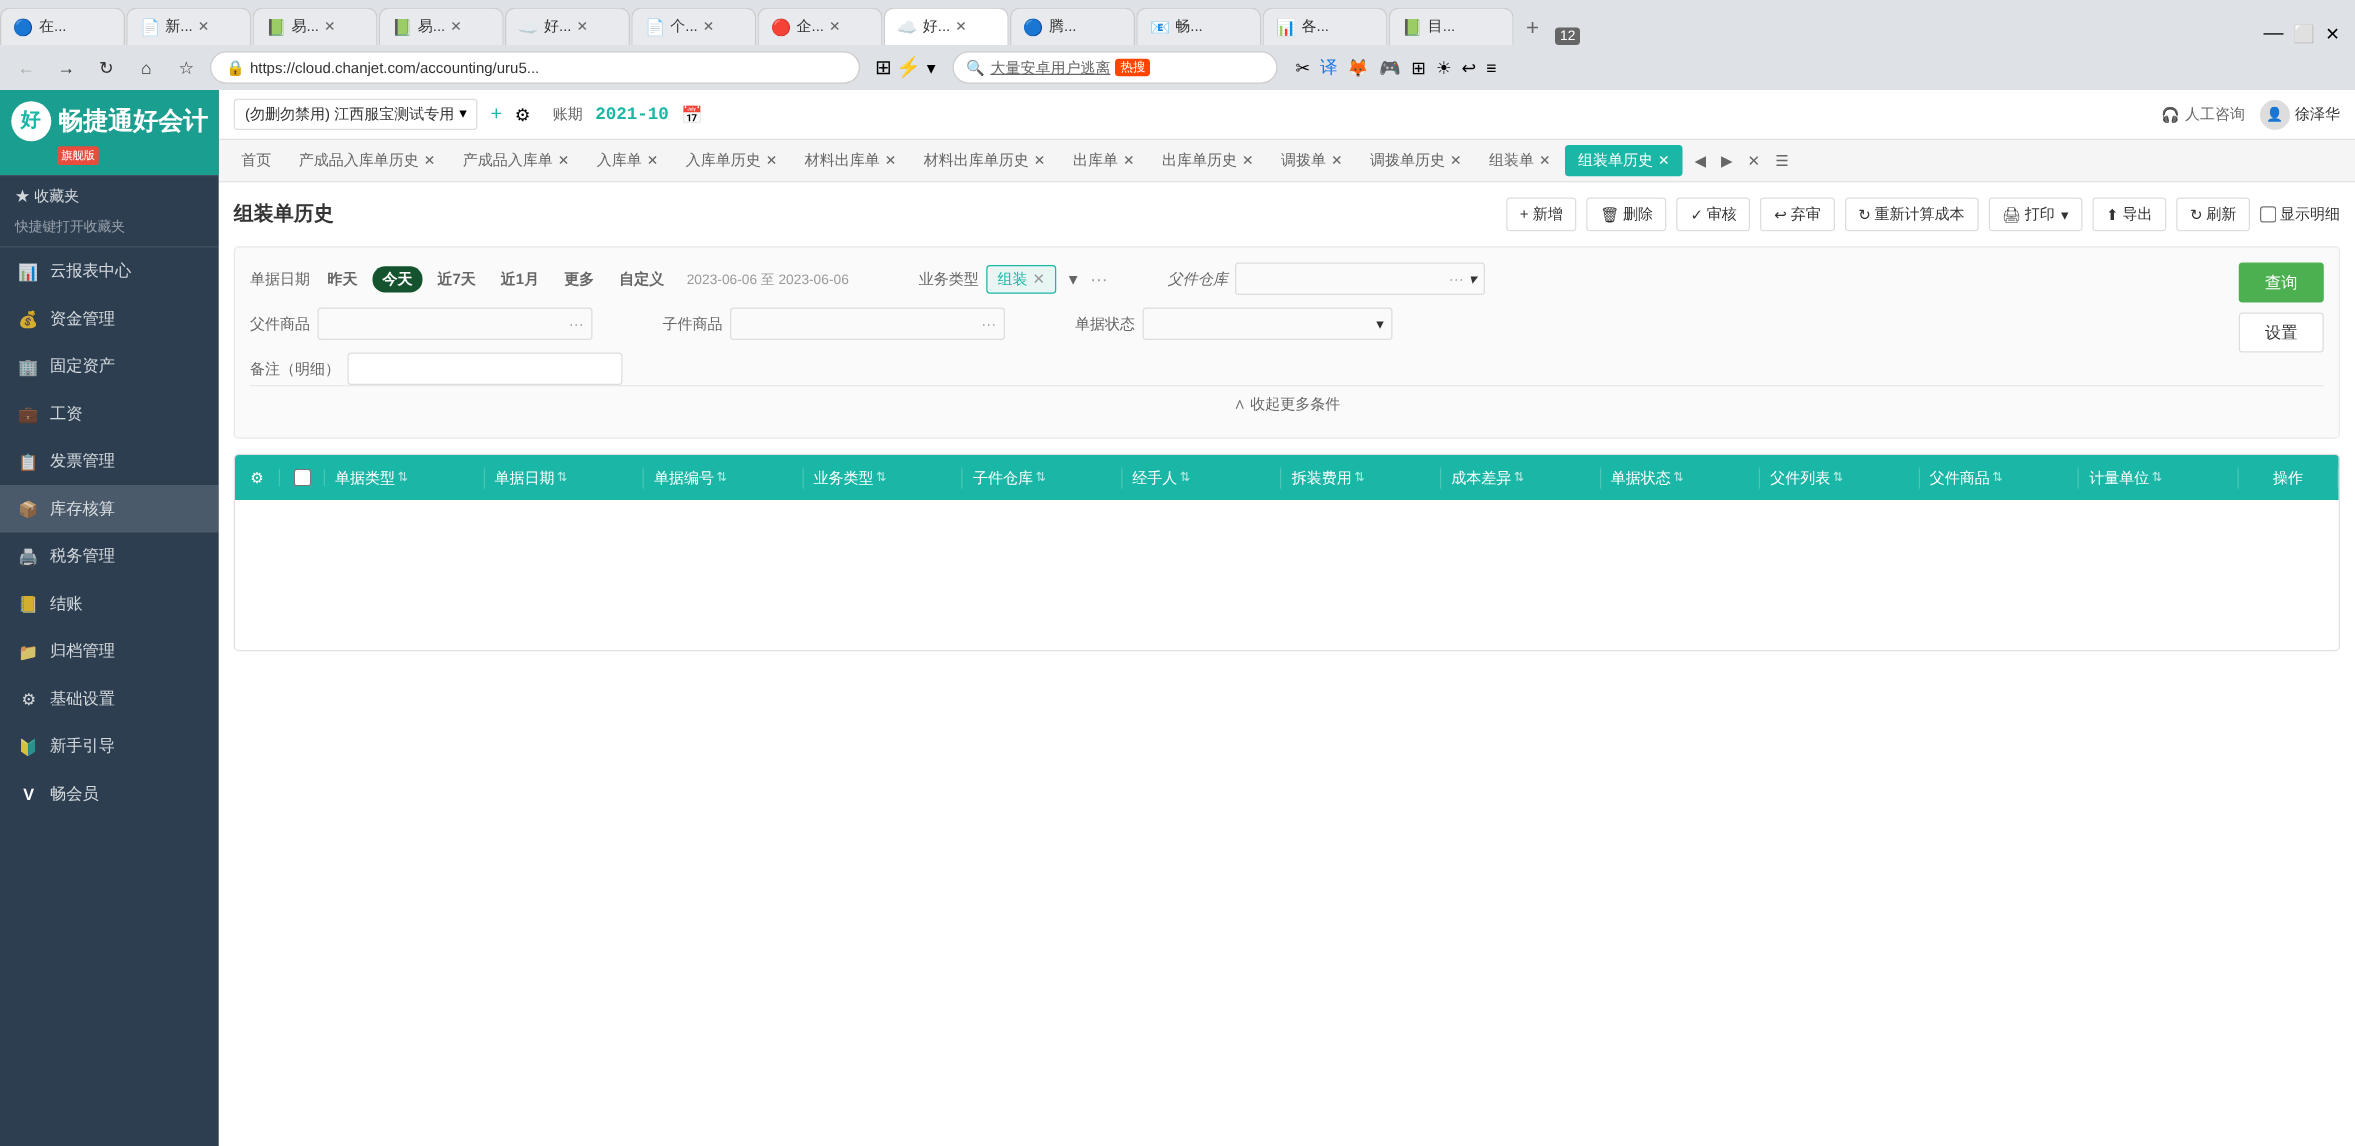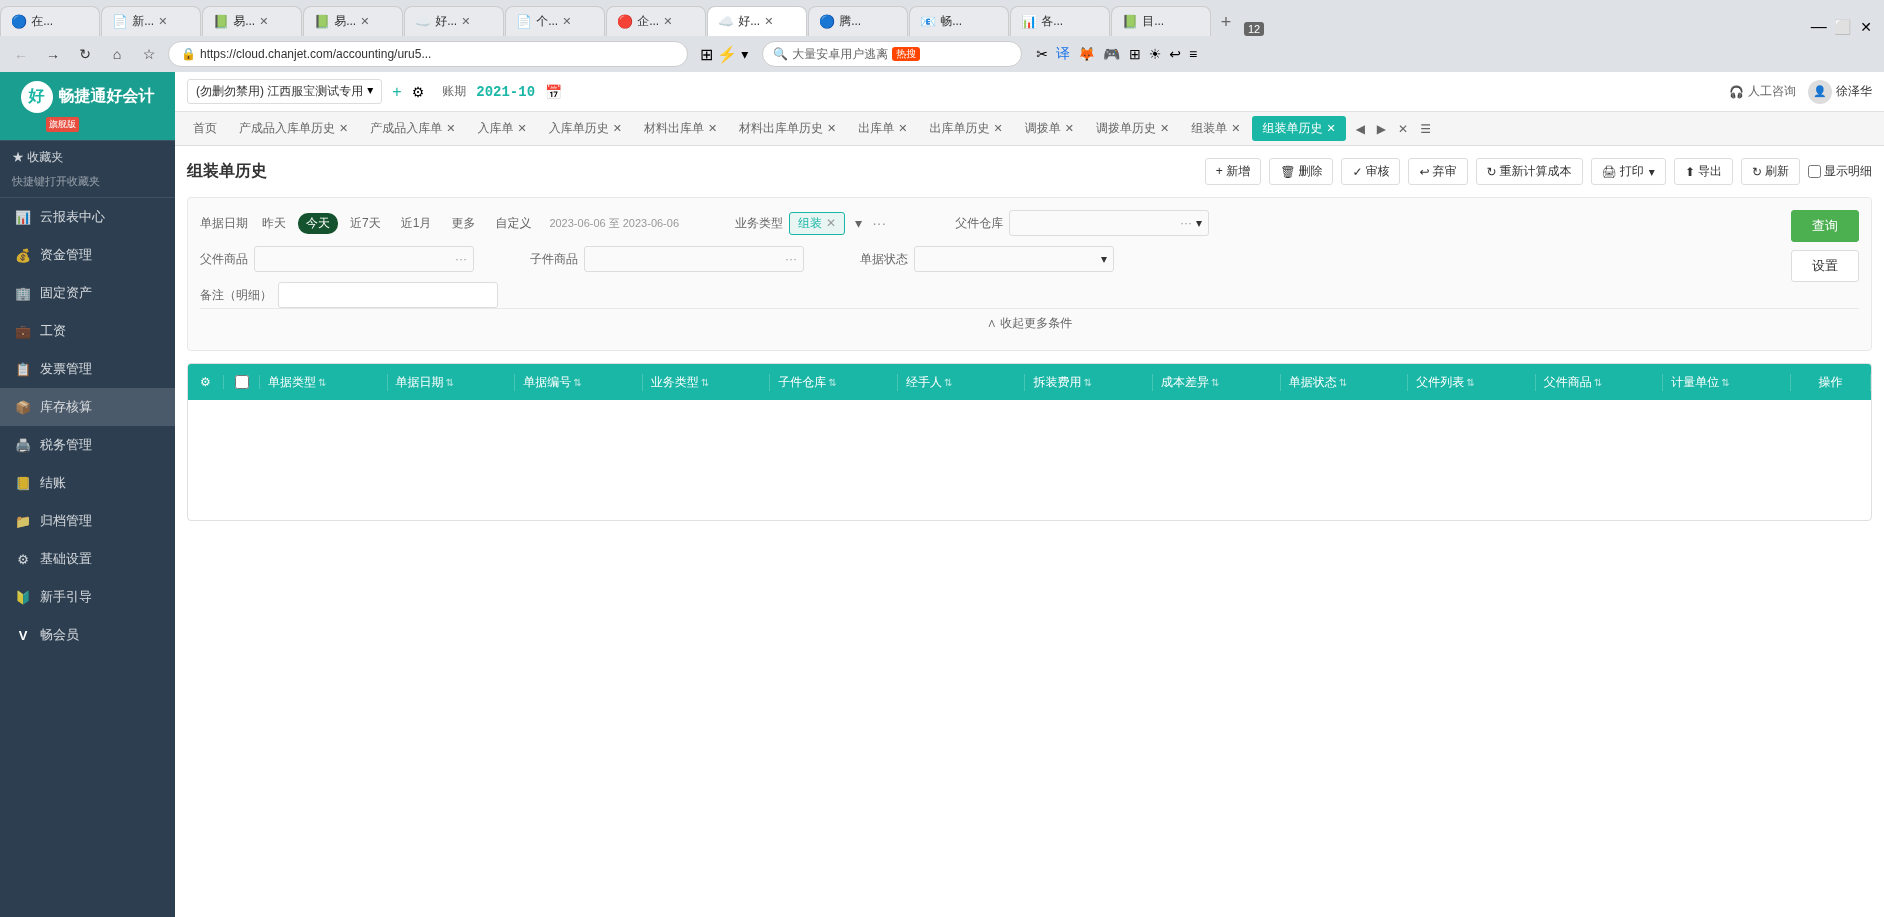--- a/index.html
+++ b/index.html
@@ -21,21 +21,21 @@
     .address-lock { color: #4caf50; margin-right: 4px; font-size: 12px; }
     .search-area { flex: 0 0 260px; height: 26px; background: #fff; border-radius: 13px; display: flex; align-items: center; padding: 0 10px; font-size: 12px; color: #666; border: 1px solid #ccc; margin-left: 8px; }
     .hot-badge { background: #ff4500; color: #fff; font-size: 10px; padding: 0 4px; border-radius: 3px; margin-left: 4px; }
 
     
     .app-container { display: flex; width: 100%; height: calc(917px - 72px); }
 
     
     .sidebar { width: 175px; height: 100%; background: #2c3e50; display: flex; flex-direction: column; flex-shrink: 0; }
     .sidebar-logo { height: 68px; background: #1a9e8f; display: flex; align-items: center; justify-content: center; flex-direction: column; padding: 8px; }
-    .logo-text { color: #fff; font-size: 16px; font-weight: bold; font-family: Liberation Mono, monospace; }
+    .logo-text { color: #fff; font-size: 20px; font-weight: bold; font-family: Liberation Mono, monospace; }
     .logo-badge { background: #e74c3c; color: #fff; font-size: 9px; padding: 1px 3px; border-radius: 2px; margin-top: 2px; }
     .sidebar-divider { height: 1px; background: rgba(255,255,255,0.1); }
     .sidebar-favorites { padding: 8px 12px; color: rgba(255,255,255,0.8); font-size: 12px; cursor: pointer; }
     .sidebar-fav-sub { padding: 0 12px 8px; color: rgba(255,255,255,0.5); font-size: 11px; cursor: pointer; }
     .sidebar-nav { flex: 1; overflow-y: auto; }
     .sidebar-item { display: flex; align-items: center; padding: 10px 14px; color: rgba(255,255,255,0.8); cursor: pointer; font-size: 13px; }
     .sidebar-item-icon { width: 18px; height: 18px; margin-right: 8px; flex-shrink: 0; display: flex; align-items: center; justify-content: center; }
 
     
     .main-content { flex: 1; display: flex; flex-direction: column; overflow: hidden; }
@@ -60,21 +60,21 @@
     .page-title { font-size: 16px; font-weight: bold; color: #333; }
     .page-actions { display: flex; align-items: center; gap: 8px; }
     .action-btn { display: flex; align-items: center; gap: 3px; padding: 4px 10px; border: 1px solid #ddd; border-radius: 3px; cursor: pointer; font-size: 12px; background: #fff; color: #333; }
     .display-detail-btn { display: flex; align-items: center; gap: 3px; font-size: 12px; color: #333; }
 
     
     .filter-area { background: #fafafa; border: 1px solid #e8e8e8; border-radius: 4px; padding: 12px; margin-bottom: 12px; }
     .filter-row { display: flex; align-items: center; margin-bottom: 10px; gap: 16px; flex-wrap: wrap; }
     .filter-item { display: flex; align-items: center; gap: 6px; }
     .filter-label { font-size: 12px; color: #666; white-space: nowrap; }
-    .date-filter { display: flex; align-items: center; gap: 4px; }
+    .date-filter { display: flex; align-items: center; gap: 4px; font-weight: bold; }
     .date-btn { padding: 2px 8px; font-size: 12px; cursor: pointer; color: #666; border-radius: 3px; }
     .date-btn.active { background: #14532d; color: #fff; border-radius: 10px; }
     .date-range { font-size: 11px; color: #999; margin-left: 4px; }
     .business-type-tag { display: flex; align-items: center; gap: 4px; background: #e8f5f3; border: 1px solid #1ab7a6; border-radius: 3px; padding: 2px 8px; font-size: 12px; color: #1ab7a6; }
     .tag-close { cursor: pointer; color: #999; }
     .filter-input { border: 1px solid #ddd; border-radius: 3px; padding: 3px 8px; font-size: 12px; width: 160px; height: 26px; }
     .filter-dropdown { border: 1px solid #ddd; border-radius: 3px; padding: 2px 6px; font-size: 12px; color: #333; cursor: pointer; display: flex; align-items: center; gap: 4px; min-width: 100px; height: 26px; }
     .filter-dots { color: #999; cursor: pointer; font-size: 14px; margin-left: 4px; }
     .collapse-bar { text-align: center; padding: 6px; cursor: pointer; color: #666; font-size: 12px; border-top: 1px solid #e8e8e8; }
 
@@ -177,21 +177,21 @@
       <span class="address-lock">🔒</span>
       <span style="font-size:12px;color:#333;overflow:hidden;text-overflow:ellipsis;white-space:nowrap;">https://cloud.chanjet.com/accounting/uru5...</span>
     </div>
     <div style="display:flex;align-items:center;gap:4px;margin-left:6px;">
       <span style="cursor:pointer;font-size:16px;">⊞</span>
       <span style="cursor:pointer;font-size:16px;">⚡</span>
       <span style="cursor:pointer;font-size:14px;">▾</span>
     </div>
     <div class="search-area">
       <span style="color:#666;margin-right:4px;">🔍</span>
-      <span style="color:#666;font-size:12px;">大量安卓用户逃离</span>
+      <span style="color:#666;font-size:12px;text-decoration:underline;">大量安卓用户逃离</span>
       <span class="hot-badge">热搜</span>
     </div>
     <div style="display:flex;align-items:center;gap:8px;margin-left:8px;">
       <span style="cursor:pointer;font-size:14px;">✂</span>
       <span style="cursor:pointer;font-size:14px;color:#1a73e8;">译</span>
       <span style="cursor:pointer;font-size:14px;">🦊</span>
       <span style="cursor:pointer;font-size:14px;">🎮</span>
       <span style="cursor:pointer;font-size:14px;">⊞</span>
       <span style="cursor:pointer;font-size:14px;">☀</span>
       <span style="cursor:pointer;font-size:14px;">↩</span>
@@ -417,21 +417,21 @@
           </div>
           <div class="filter-item" style="margin-left:40px;">
             <span class="filter-label">业务类型</span>
             <div class="business-type-tag">
               <span>组装</span>
               <span class="tag-close">✕</span>
             </div>
             <span style="cursor:pointer;color:#666;font-size:14px;margin-left:4px;">▾</span>
             <span class="filter-dots">···</span>
           </div>
-          <div class="filter-item" style="margin-left:53px;">
+          <div class="filter-item" style="margin-left:32px;font-style:italic;">
             <span class="filter-label">父件仓库</span>
             <div class="filter-dropdown" style="min-width:200px;">
               <span style="flex:1;"></span>
               <span style="color:#999;">···</span>
               <span>▾</span>
             </div>
           </div>
         </div>
 
         <div class="filter-row">

